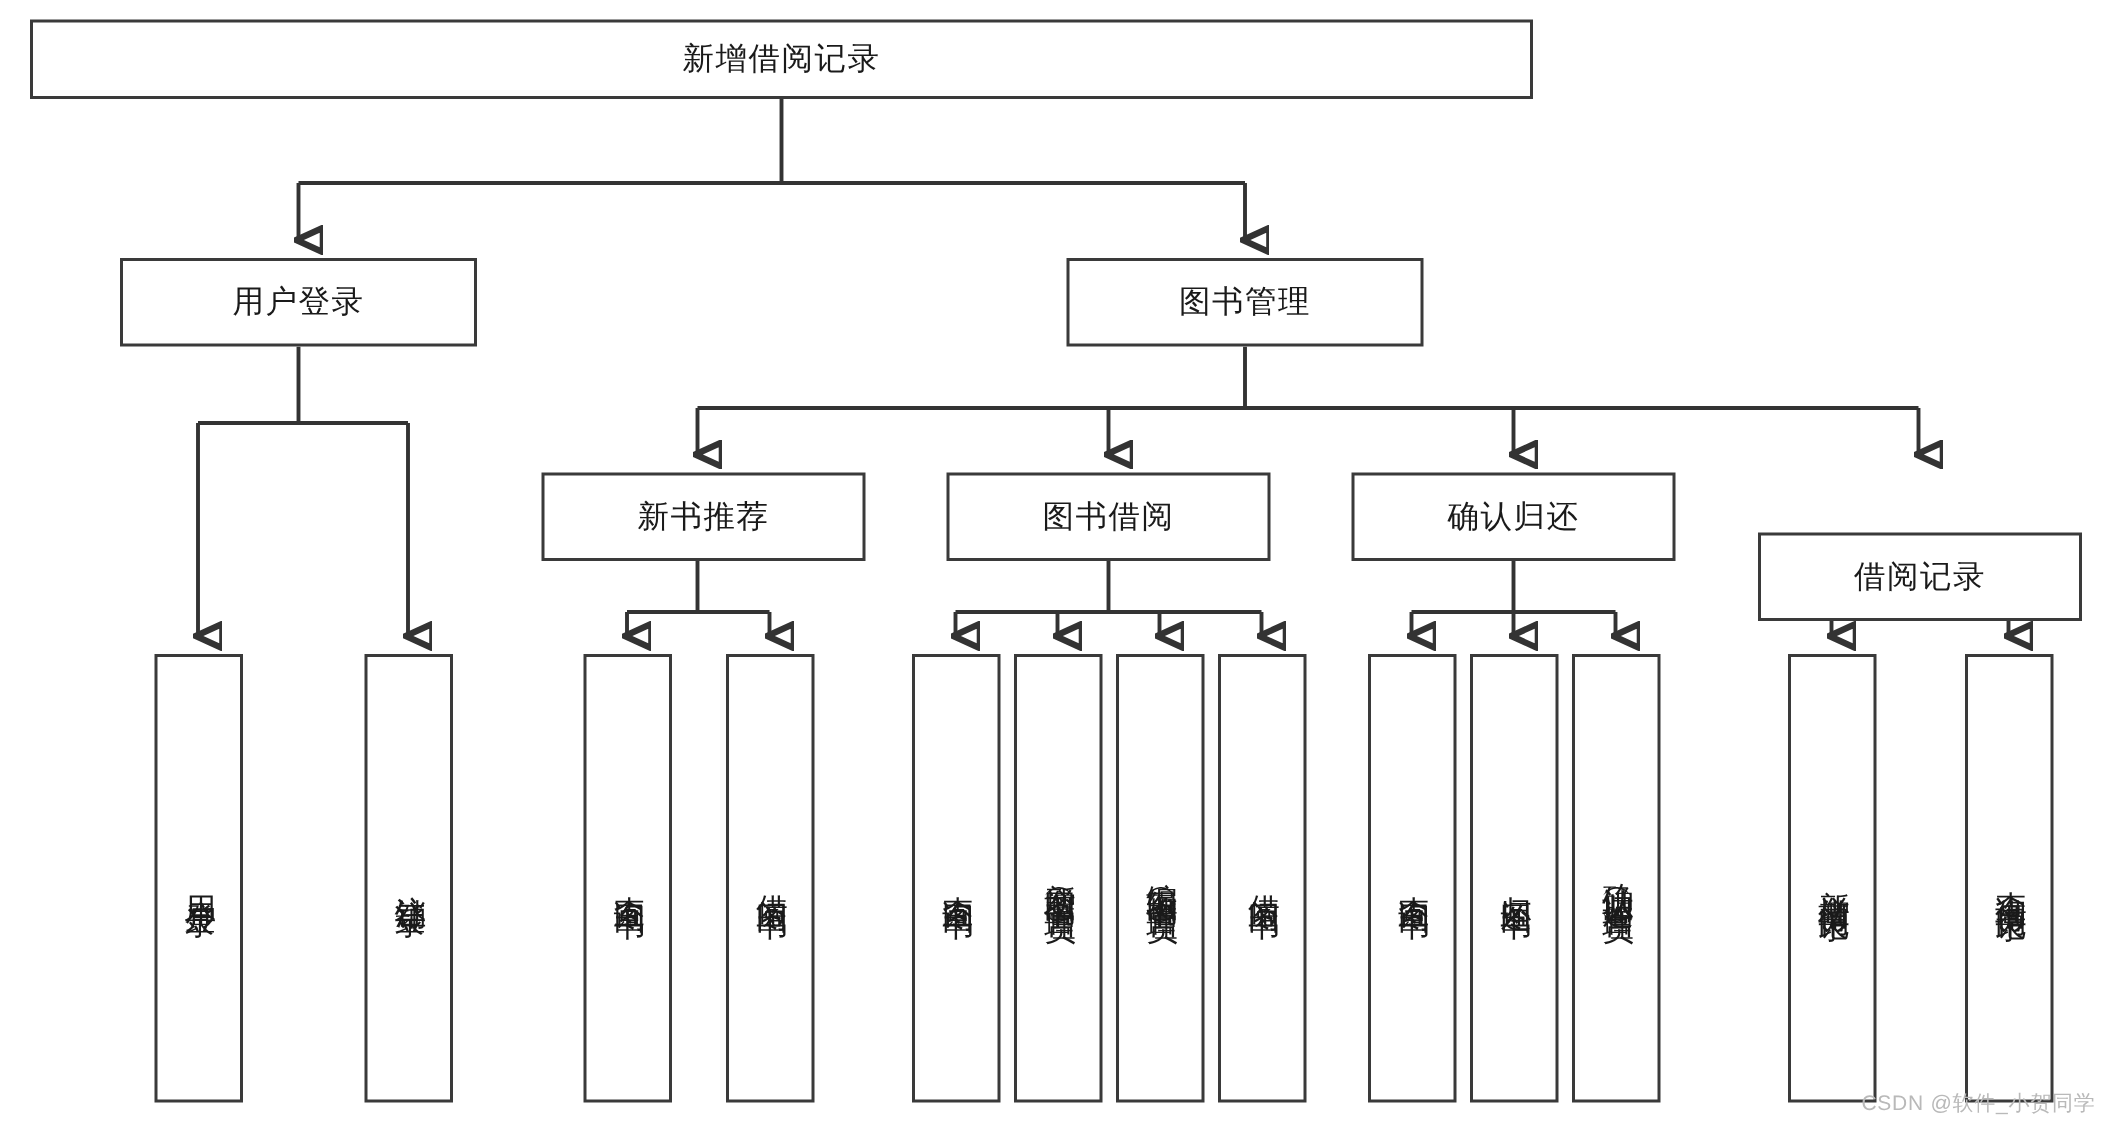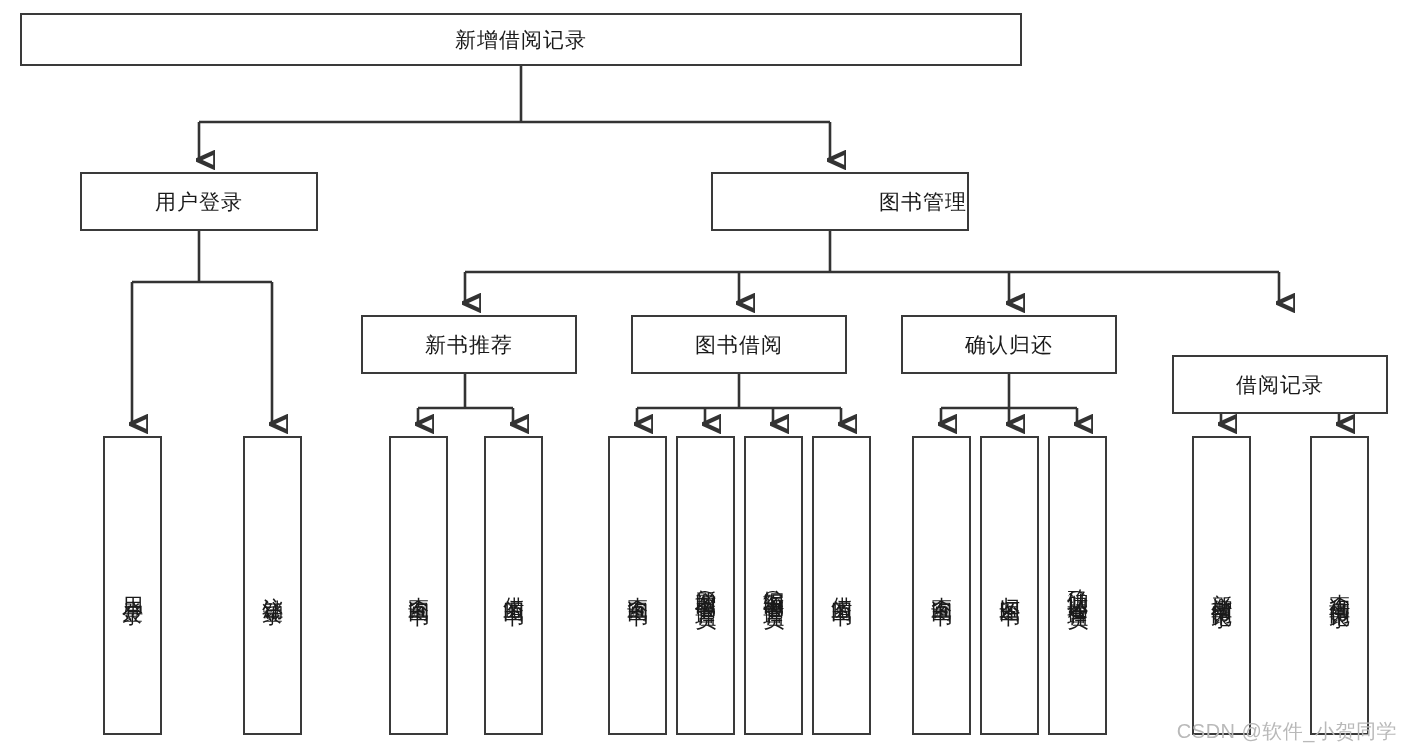--- a/index.html
+++ b/index.html
@@ -57,21 +57,21 @@
   #wires path, #wires line{
     stroke:#333333;
     stroke-width:2.6;
     fill:none;
   }
   
   #watermark{
     position:absolute;
     right:8px;
     bottom:2px;
-    font-size:20px;
+    font-size:14px;
     color:#b9b9b9;
     letter-spacing:0.5px;
     z-index:6;
     white-space:nowrap;
     font-family:"Liberation Sans","DejaVu Sans",sans-serif;
   }
 </style>
 </head>
 <body>
 
@@ -129,21 +129,21 @@
   </svg>
 
   <div class="node h" style="left:20px;top:13px;width:1002px;height:53px;">
     <span>新增借阅记录</span>
   </div>
 
   <div class="node h" style="left:80px;top:172px;width:238px;height:59px;">
     <span>用户登录</span>
   </div>
 
-  <div class="node h" style="left:711px;top:172px;width:258px;height:59px;justify-content:flex-end;">
+  <div class="node h" style="left:711px;top:172px;width:238px;height:59px;">
     <span>图书管理</span>
   </div>
 
   <div class="node h" style="left:631px;top:315px;width:216px;height:59px;">
     <span>图书借阅</span>
   </div>
 
   <div class="node h" style="left:361px;top:315px;width:216px;height:59px;">
     <span>新书推荐</span>
   </div>

